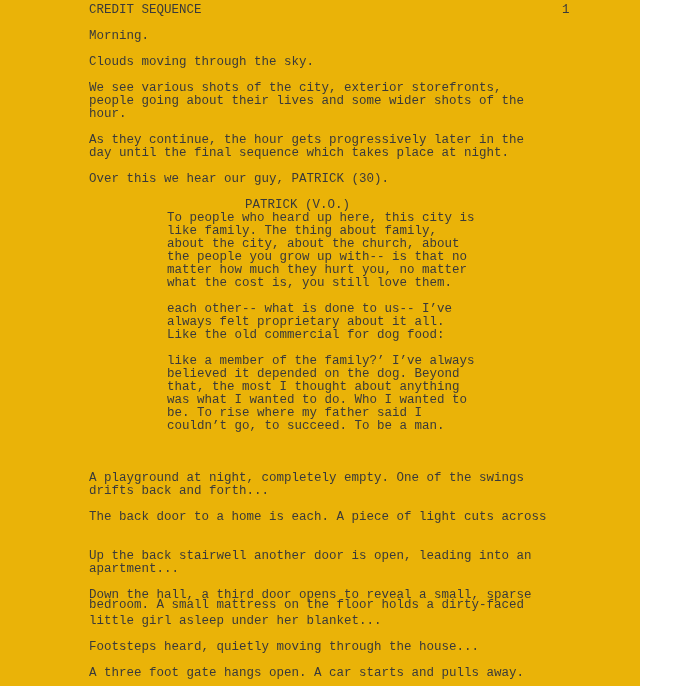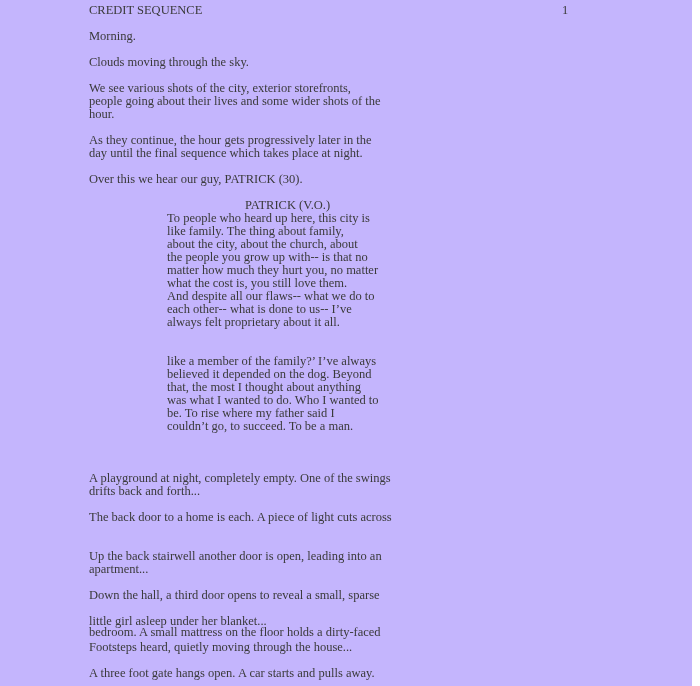--- a/index.html
+++ b/index.html
@@ -1,20 +1,20 @@
 <!DOCTYPE html>
 <html><head>
 <meta charset="utf-8">
 <style>
   html, body { margin: 0; padding: 0; background: #ffffff; }
   body { width: 700px; height: 686px; overflow: hidden; position: relative; }
   .page {
-    position: absolute; left: 0; top: 0; width: 692px; height: 686px;
-    background: #c4b5fd;
-    font-family: Liberation Serif, serif;
+    position: absolute; left: 0; top: 0; width: 640px; height: 686px;
+    background: #eab308;
+    font-family: Liberation Mono, monospace;
     font-size: 12.5px; line-height: 13px; color: #3a3a3a;
   }
   .line { position: absolute; white-space: pre; }
   .action { left: 89px; }
   .dialogue { left: 167px; }
   .character { left: 245px; }
   .pagenum { left: 562px; }
 </style>
 </head>
 <body>
@@ -35,39 +35,39 @@
 
   <div class="line action" style="top:173px">Over this we hear our guy, PATRICK (30).</div>
 
   <div class="line character" style="top:199px">PATRICK (V.O.)</div>
   <div class="line dialogue" style="top:212px">To people who heard up here, this city is</div>
   <div class="line dialogue" style="top:225px">like family. The thing about family,</div>
   <div class="line dialogue" style="top:238px">about the city, about the church, about</div>
   <div class="line dialogue" style="top:251px">the people you grow up with-- is that no</div>
   <div class="line dialogue" style="top:264px">matter how much they hurt you, no matter</div>
   <div class="line dialogue" style="top:277px">what the cost is, you still love them.</div>
-  <div class="line dialogue" style="top:290px">And despite all our flaws-- what we do to</div>
   <div class="line dialogue" style="top:303px">each other-- what is done to us-- I’ve</div>
   <div class="line dialogue" style="top:316px">always felt proprietary about it all.</div>
+  <div class="line dialogue" style="top:329px">Like the old commercial for dog food:</div>
   <div class="line dialogue" style="top:355px">like a member of the family?’ I’ve always</div>
   <div class="line dialogue" style="top:368px">believed it depended on the dog. Beyond</div>
   <div class="line dialogue" style="top:381px">that, the most I thought about anything</div>
   <div class="line dialogue" style="top:394px">was what I wanted to do. Who I wanted to</div>
   <div class="line dialogue" style="top:407px">be. To rise where my father said I</div>
   <div class="line dialogue" style="top:420px">couldn’t go, to succeed. To be a man.</div>
 
 
   <div class="line action" style="top:472px">A playground at night, completely empty. One of the swings</div>
   <div class="line action" style="top:485px">drifts back and forth...</div>
 
   <div class="line action" style="top:511px">The back door to a home is each. A piece of light cuts across</div>
 
   <div class="line action" style="top:550px">Up the back stairwell another door is open, leading into an</div>
   <div class="line action" style="top:563px">apartment...</div>
 
   <div class="line action" style="top:589px">Down the hall, a third door opens to reveal a small, sparse</div>
-  <div class="line action" style="top:626px">bedroom. A small mattress on the floor holds a dirty-faced</div>
+  <div class="line action" style="top:599px">bedroom. A small mattress on the floor holds a dirty-faced</div>
   <div class="line action" style="top:615px">little girl asleep under her blanket...</div>
 
   <div class="line action" style="top:641px">Footsteps heard, quietly moving through the house...</div>
 
   <div class="line action" style="top:667px">A three foot gate hangs open. A car starts and pulls away.</div>
 </div>
 
 </body></html>

